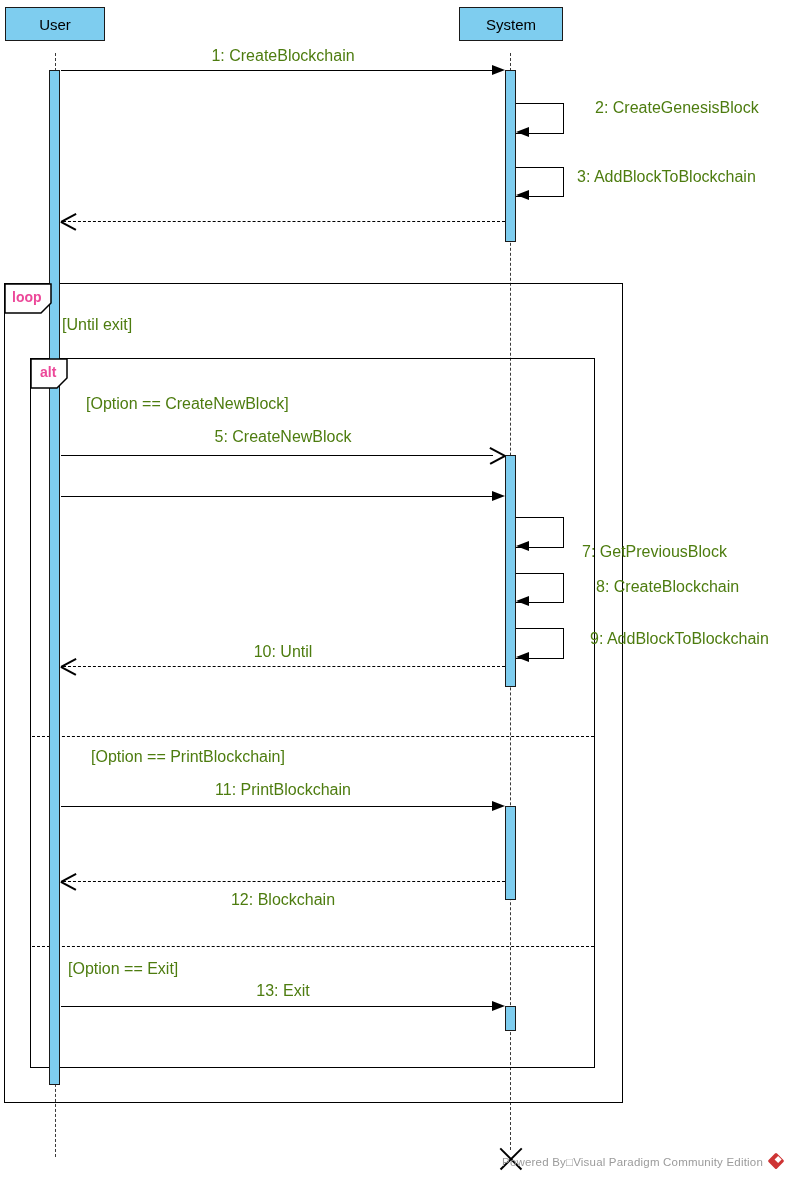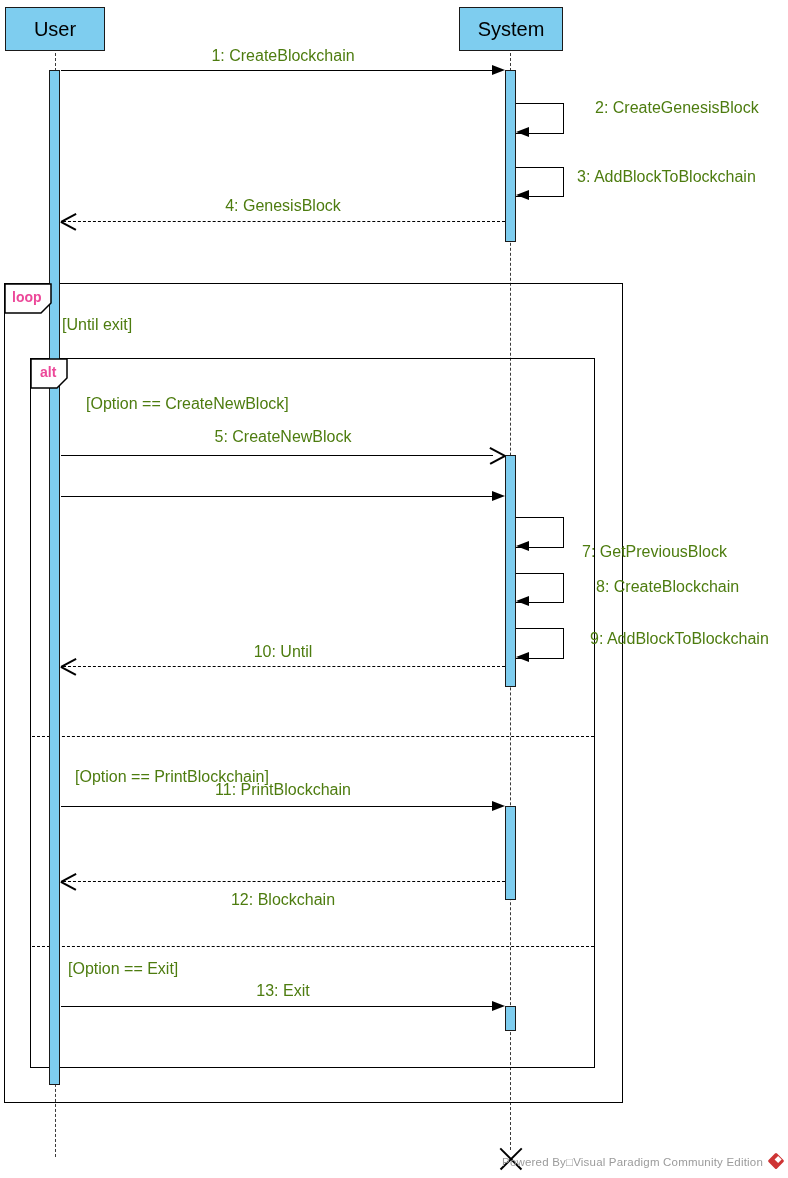--- a/index.html
+++ b/index.html
@@ -6,22 +6,22 @@
   #canvas{
     position:relative;width:788px;height:1178px;background:#ffffff;overflow:hidden;
     font-family:"Liberation Sans",sans-serif;color:#111;
   }
   .abs{position:absolute;}
   
   .life{position:absolute;width:0;border-left:1.5px dashed #3a3a3a;}
   
   .act{position:absolute;width:11px;background:#7ECDEF;border:1.5px solid #1a1a1a;box-sizing:border-box;}
   
-  .actor{position:absolute;height:44px;background:#7ECDEF;border:1.7px solid #1a1a1a;box-sizing:border-box;
-         display:flex;align-items:center;justify-content:center;font-size:20px;color:#000;}
+  .actor{position:absolute;height:34px;background:#7ECDEF;border:1.7px solid #1a1a1a;box-sizing:border-box;
+         display:flex;align-items:center;justify-content:center;font-size:15px;color:#000;}
   
   .frag{position:absolute;border:1.4px solid #000;box-sizing:border-box;background:transparent;}
   .divider{position:absolute;height:0;border-top:1.5px dashed #000;}
   .pent-label{position:absolute;font-size:14px;font-weight:bold;color:#ec4899;white-space:nowrap;}
   
   .line{position:absolute;height:0;border-top:1.5px solid #000;}
   .line.dashed{border-top-style:dashed;}
   
   .selfmsg{position:absolute;width:48px;border:1.5px solid #000;border-left:none;box-sizing:border-box;}
   
@@ -73,21 +73,21 @@
   </svg>
   <div class="pent-label" style="left:12px;top:289px;">loop</div>
 
   <svg class="abs" style="left:30px;top:358px;" width="39" height="31">
     <path d="M1,1 H37 V20 L27,30 H1 Z" fill="#ffffff" stroke="#000000" stroke-width="1.5"></path>
   </svg>
   <div class="pent-label" style="left:40px;top:364px;">alt</div>
 
   <div class="lbl" style="left:62px;top:317px;">[Until exit]</div>
   <div class="lbl" style="left:86px;top:396px;">[Option == CreateNewBlock]</div>
-  <div class="lbl" style="left:75px;top:749px;margin-top:20px;">[Option == PrintBlockchain]</div>
+  <div class="lbl" style="left:91px;top:749px;">[Option == PrintBlockchain]</div>
   <div class="lbl" style="left:68px;top:961px;">[Option == Exit]</div>
 
   <div class="actor" style="left:5px;top:7px;width:100px;">
     <span>User</span>
   </div>
   <div class="actor" style="left:459px;top:7px;width:104px;">
     <span>System</span>
   </div>
 
   <div class="line" style="left:61px;top:70px;width:433px;"></div>
@@ -97,21 +97,20 @@
   <div class="selfmsg" style="left:516px;top:103px;height:31px;"></div>
   <div class="tri-l" style="left:516px;top:127px;"></div>
   <div class="lbl" style="left:595px;top:100px;">2: CreateGenesisBlock</div>
 
   <div class="selfmsg" style="left:516px;top:167px;height:30px;"></div>
   <div class="tri-l" style="left:516px;top:190px;"></div>
   <div class="lbl" style="left:577px;top:169px;">3: AddBlockToBlockchain</div>
 
   <div class="line dashed" style="left:63px;top:221px;width:442px;"></div>
   <div class="oa oa-l" style="left:61px;top:213px;"></div>
-  <div class="lbl mid" style="top:198px;">4: GenesisBlock</div>
 
   <div class="line" style="left:61px;top:455px;width:432px;"></div>
   <div class="oa oa-r" style="left:488px;top:447px;"></div>
   <div class="lbl mid" style="top:429px;">5: CreateNewBlock</div>
 
   <div class="line" style="left:61px;top:496px;width:433px;"></div>
   <div class="tri-r" style="left:492px;top:491px;"></div>
 
   <div class="selfmsg" style="left:516px;top:517px;height:31px;"></div>
   <div class="tri-l" style="left:516px;top:541px;"></div>

